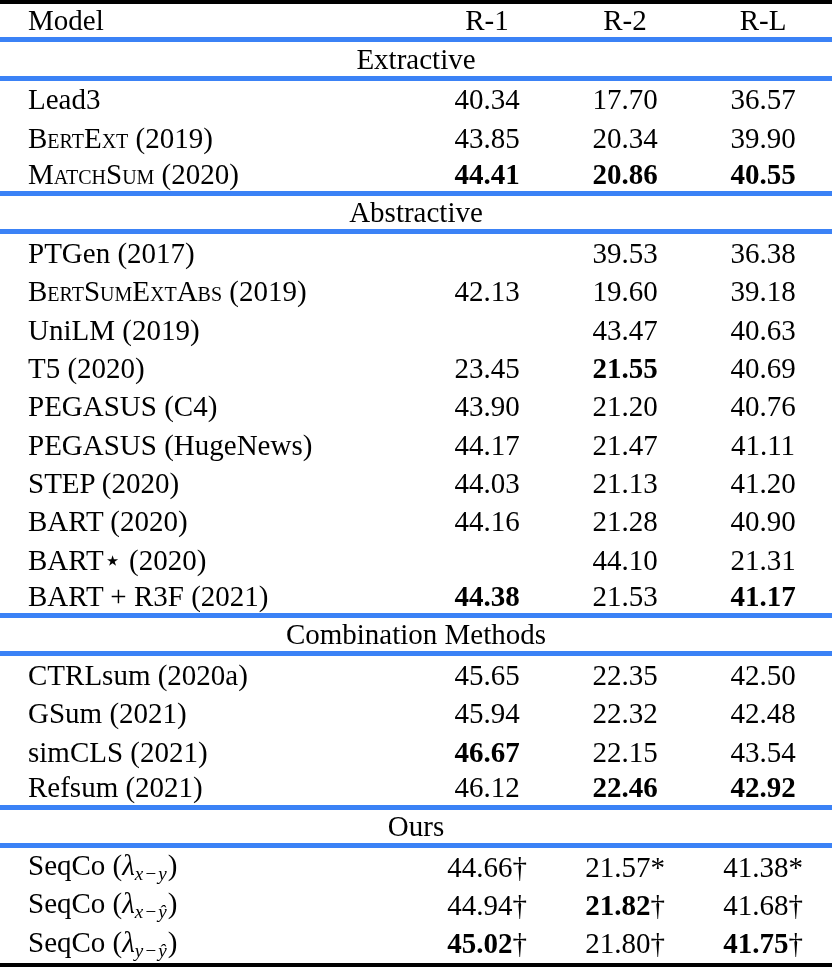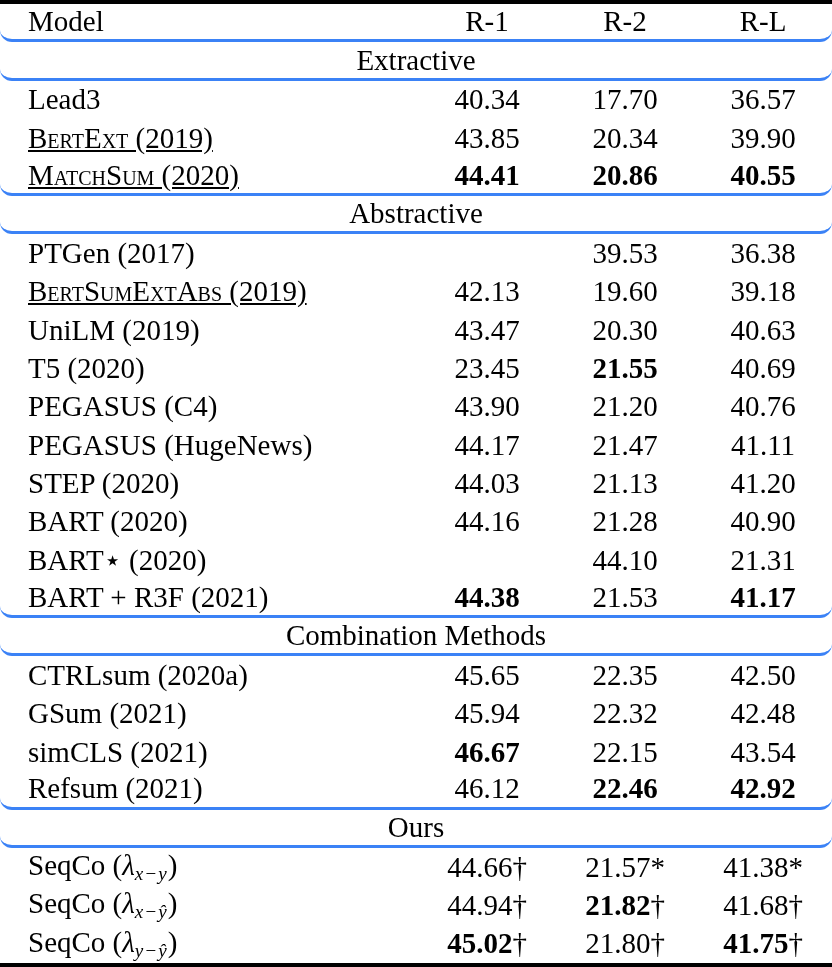--- a/index.html
+++ b/index.html
@@ -21,41 +21,39 @@
     font-size: 29px;
     color: #000;
   }
   .row {
     display: flex;
     align-items: center;
     height: 38.36px;
     box-sizing: border-box;
   }
   .rule-below {
-    border-bottom: 3px solid #3b82f6;
-    border-radius: 12px;
+    border-bottom: 5px solid #3b82f6;
   }
   .cell { white-space: nowrap; }
   .cell.model {
     flex: 1;
     padding-left: 28px;
     text-align: left;
   }
   .cell.num {
     width: 138px;
     text-align: center;
   }
   .section-row {
     justify-content: center;
   }
   .section-title {
   }
   .sc {
     font-variant: small-caps;
-    text-decoration: underline;
   }
   .bold {
     font-weight: 700;
     font-family: Liberation Serif, serif;
   }
   .mathit {
     font-style: italic;
   }
   .sub {
     font-size: 0.66em;
@@ -109,21 +107,20 @@
       </div>
       <div class="row data-row">
         <div class="cell model sc"><span>BertSumExtAbs (2019)</span></div>
         <div class="cell num"><span class="val">42.13</span></div>
         <div class="cell num"><span class="val">19.60</span></div>
         <div class="cell num"><span class="val">39.18</span></div>
       </div>
       <div class="row data-row">
         <div class="cell model"><span>UniLM (2019)</span></div>
         <div class="cell num"><span class="val">43.47</span></div>
-        <div class="cell num"><span class="val">20.30</span></div>
         <div class="cell num"><span class="val">40.63</span></div>
       </div>
       <div class="row data-row">
         <div class="cell model"><span>T5 (2020)</span></div>
         <div class="cell num"><span class="val">23.45</span></div>
         <div class="cell num"><span class="val bold">21.55</span></div>
         <div class="cell num"><span class="val">40.69</span></div>
       </div>
       <div class="row data-row">
         <div class="cell model"><span>PEGASUS (C4)</span></div>

